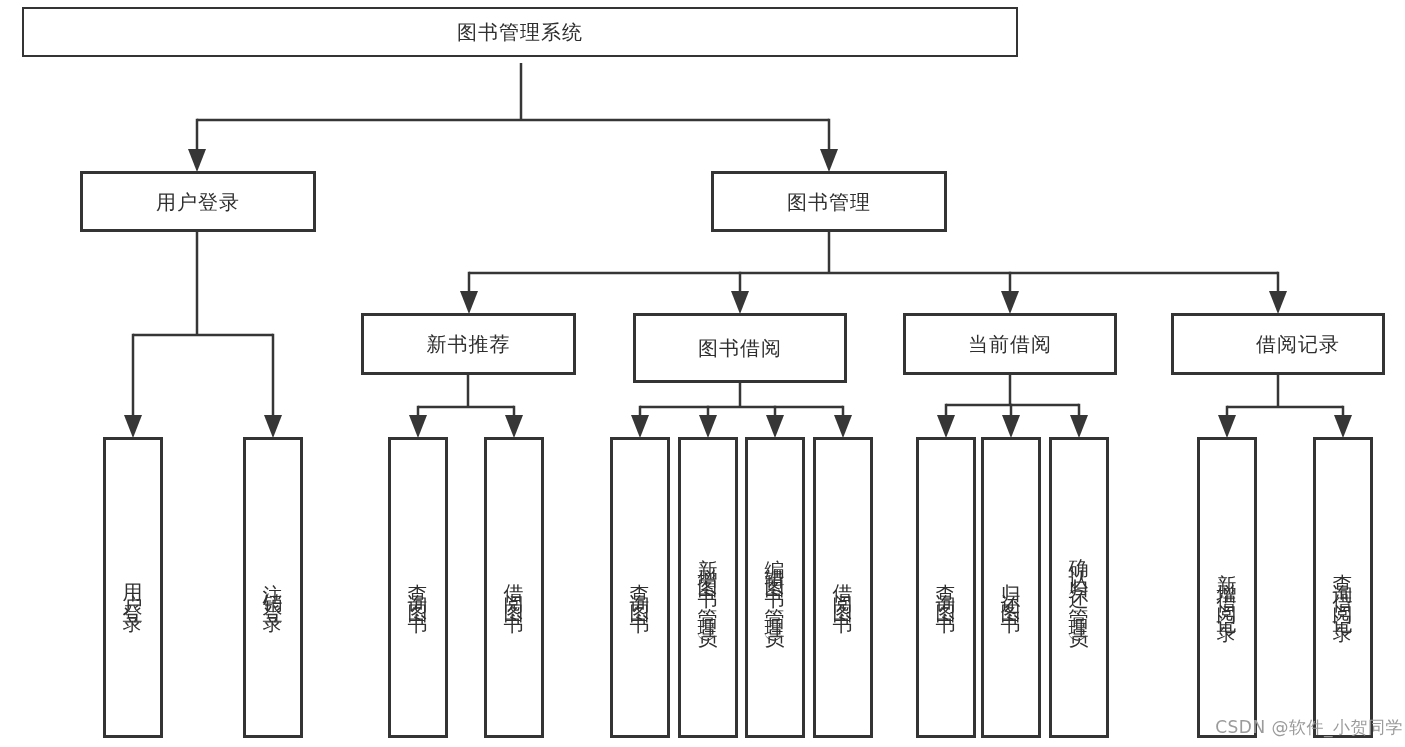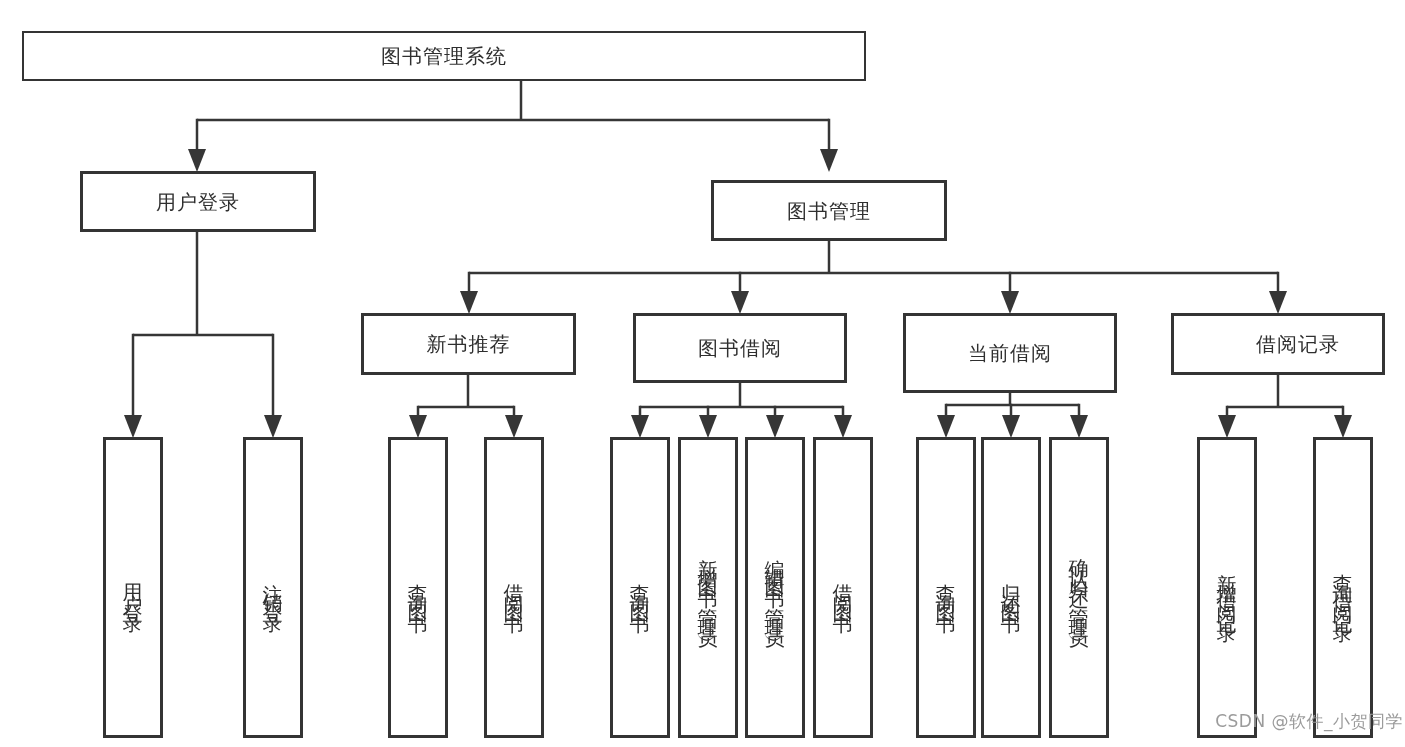--- a/index.html
+++ b/index.html
@@ -38,21 +38,21 @@
   .box.root { border-width: 2px; }
   .box.h span { letter-spacing: 1px; }
   .box.v span {
     writing-mode: vertical-rl;
     text-orientation: mixed;
     letter-spacing: 10px;
   }
   .watermark {
     position: absolute;
     right: 2px;
-    bottom: 14px;
+    bottom: 8px;
     font-size: 17px;
     color: #9b9b9b;
     letter-spacing: 0.5px;
   }
 </style>
 </head>
 <body>
 
 <div class="canvas">
 
@@ -104,38 +104,38 @@
       <line x1="1079" y1="403.75" x2="1079" y2="420" stroke="#363636" stroke-width="2.5"></line>
       <polygon points="1070,415 1088,415 1079,438" fill="#363636"></polygon>
       <line x1="1278" y1="375" x2="1278" y2="407" stroke="#363636" stroke-width="2.5"></line>
       <line x1="1227" y1="407" x2="1343" y2="407" stroke="#363636" stroke-width="2.5"></line>
       <line x1="1227" y1="405.75" x2="1227" y2="420" stroke="#363636" stroke-width="2.5"></line>
       <polygon points="1218,415 1236,415 1227,438" fill="#363636"></polygon>
       <line x1="1343" y1="405.75" x2="1343" y2="420" stroke="#363636" stroke-width="2.5"></line>
       <polygon points="1334,415 1352,415 1343,438" fill="#363636"></polygon>
     </svg>
 
-  <div class="box h root" style="left:22px; top:31px; width:844px; height:50px;">
+  <div class="box h root" style="left:22px; top:7px; width:996px; height:50px;">
     <span>图书管理系统</span>
   </div>
 
   <div class="box h" style="left:80px; top:171px; width:236px; height:61px;">
     <span>用户登录</span>
   </div>
-  <div class="box h" style="left:711px; top:180px; width:236px; height:61px;">
+  <div class="box h" style="left:711px; top:171px; width:236px; height:61px;">
     <span>图书管理</span>
   </div>
 
   <div class="box h" style="left:361px; top:313px; width:215px; height:62px;">
     <span>新书推荐</span>
   </div>
   <div class="box h" style="left:633px; top:313px; width:214px; height:70px;">
     <span>图书借阅</span>
   </div>
-  <div class="box h" style="left:903px; top:313px; width:214px; height:80px;">
+  <div class="box h" style="left:903px; top:313px; width:214px; height:62px;">
     <span>当前借阅</span>
   </div>
   <div class="box h" style="left:1171px; top:313px; width:214px; height:62px;padding-left:40px;">
     <span>借阅记录</span>
   </div>
 
   <div class="box v" style="left:103px; top:437px; width:60px; height:301px;">
     <span>用户登录</span>
   </div>
   <div class="box v" style="left:243px; top:437px; width:60px; height:301px;">

